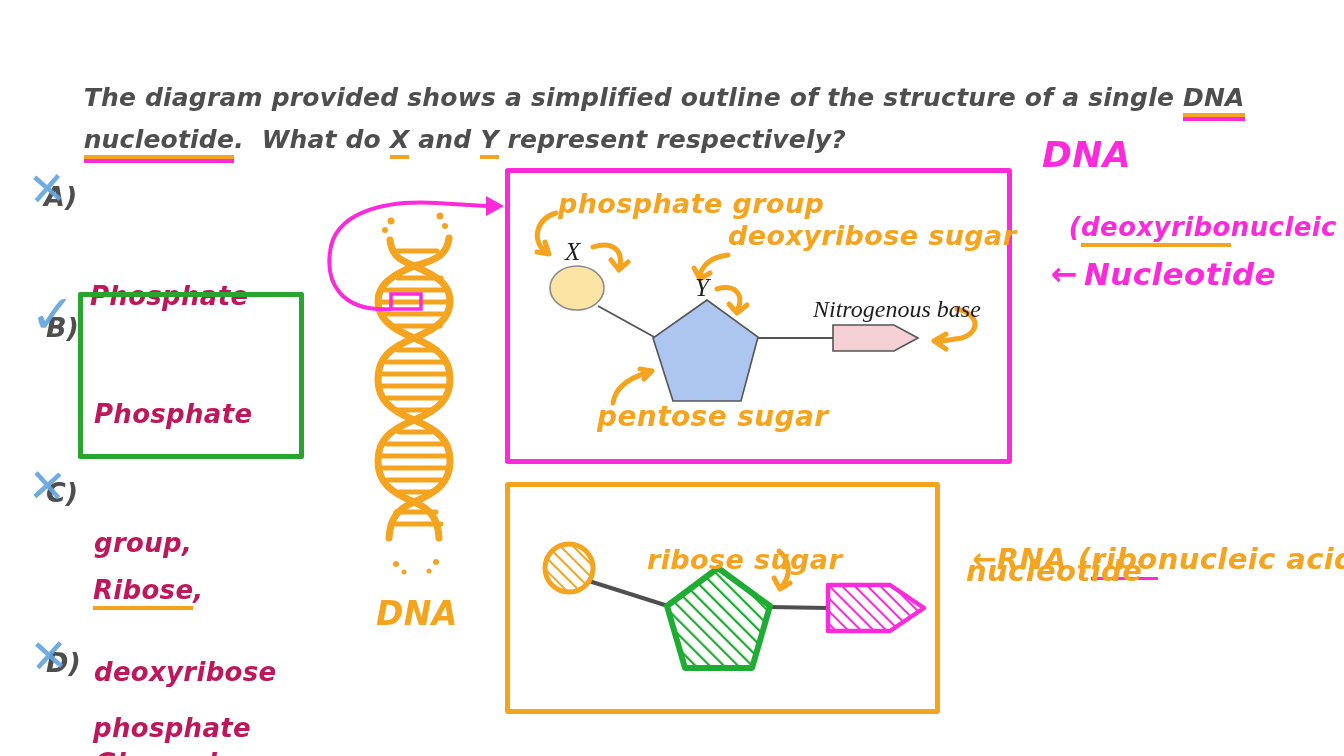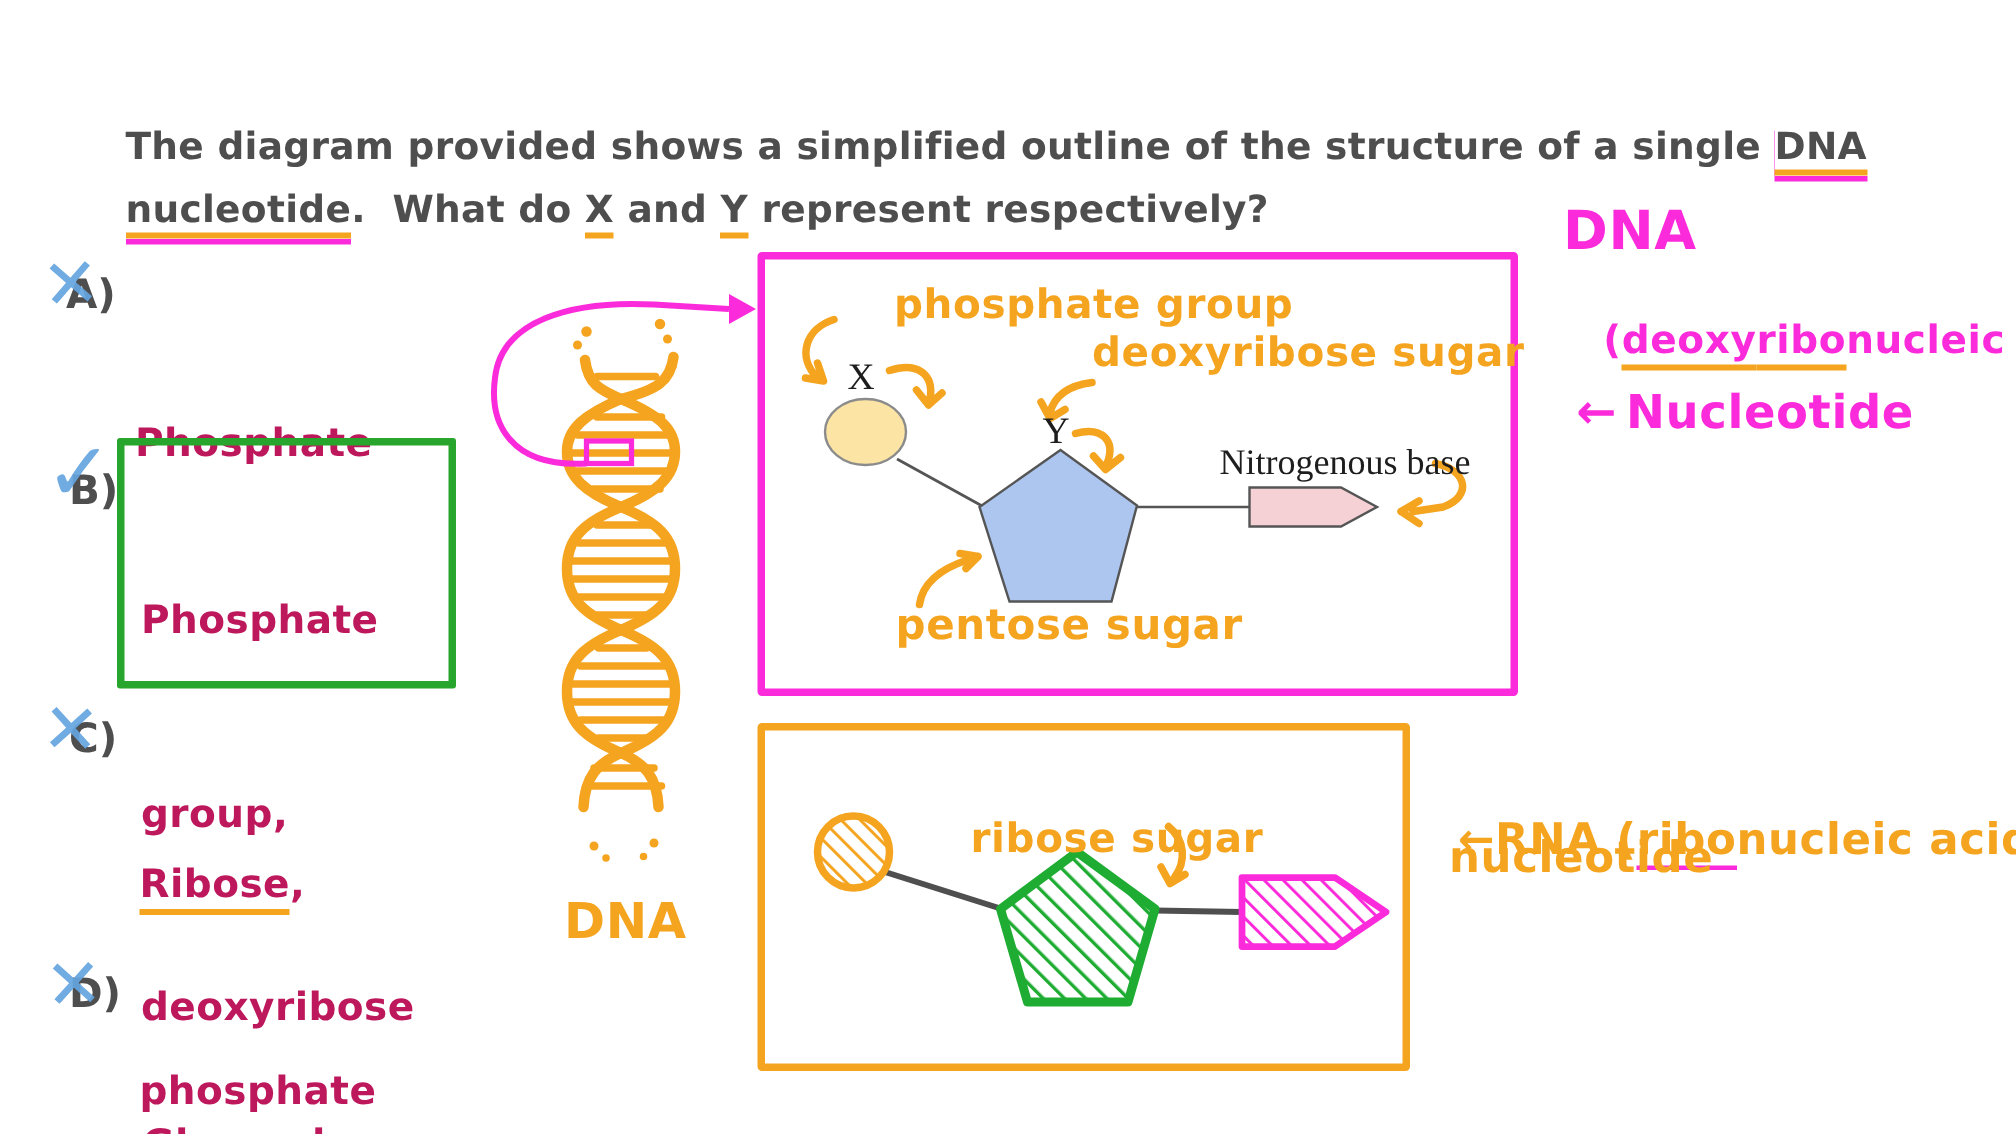--- a/index.html
+++ b/index.html
@@ -1,17 +1,17 @@
 <!DOCTYPE html>
 <html><head>
 <meta charset="utf-8">
 <style>
   html,body{margin:0;padding:0;background:#fff;}
   #canvas{position:relative;width:1344px;height:756px;background:#ffffff;overflow:hidden;
-          font-family:"DejaVu Sans",sans-serif;color:#4E4E4E;}
+          font-family:"DejaVu Sans",sans-serif;color:#4E4E4E;font-style:italic;}
   .abs{position:absolute;white-space:pre;}
   .q-line{font-size:25px;font-weight:700;color:#4E4E4E;letter-spacing:.2px;}
   .u-orange{border-bottom:4px solid #F5A41F;padding-bottom:1px;}
   .u-double{border-bottom:4px solid #F5A41F;box-shadow:0 4px 0 #FB2BDB;padding-bottom:1px;}
   .u-magenta{border-bottom:3px solid #FB2BDB;padding-bottom:1px;}
   .opt-letter{font-size:27px;font-weight:700;color:#4E4E4E;}
   .opt-text{font-size:26px;font-weight:700;color:#be185d;letter-spacing:.3px;}
   .mark{color:#64A4DF;font-weight:700;line-height:1;opacity:.92;}
   .mark-cross{font-size:46px;}
   .mark-check{font-size:54px;}
@@ -146,21 +146,21 @@
 
     <line x1="589" y1="581" x2="668" y2="606" stroke="#4F4F4F" stroke-width="4"></line>
     <line x1="770" y1="607" x2="828" y2="608" stroke="#4F4F4F" stroke-width="4"></line>
     <circle cx="569" cy="568" r="24" fill="url(#hatchOrange)" stroke="#F5A41F" stroke-width="5"></circle>
     <polygon points="718,568 667,606 685,668 752,668 770,606" fill="url(#hatchGreen)" stroke="#1FAC33" stroke-width="6" stroke-linejoin="round"></polygon>
     <polygon points="828,585 890,585 924,608 890,631 828,631" fill="url(#hatchMagenta)" stroke="#FB2BDB" stroke-width="4.5" stroke-linejoin="round"></polygon>
   </svg>
 
   <span class="abs lbl-orange z10" style="left:376px;top:594px;font-size:33px;">DNA</span>
 
-  <span class="abs lbl-orange z10" style="left:558px;top:188px;font-size:27px;margin-left:38px;">phosphate group</span>
+  <span class="abs lbl-orange z10" style="left:558px;top:188px;font-size:27px;">phosphate group</span>
   <span class="abs serif z10" style="left:565px;top:238px;font-size:25px;">X</span>
   <span class="abs lbl-orange z10" style="left:728px;top:220px;font-size:27px;">deoxyribose sugar</span>
   <span class="abs serif z10" style="left:695px;top:274px;font-size:25px;">Y</span>
   <span class="abs serif z10" style="left:813px;top:296px;font-size:24px;">Nitrogenous base</span>
   <span class="abs lbl-orange z10" style="left:597px;top:400px;font-size:28px;">pentose sugar</span>
 
   <span class="abs lbl-magenta z10" style="left:1042px;top:134px;font-size:36px;">DNA</span>
   <div class="abs lbl-magenta z10" style="left:1031px;top:182px;font-size:26px;">
     <span>(</span><span class="u-orange">deoxy</span><span class="u-orange">ribo</span><span>nucleic acid)</span>
   </div>

